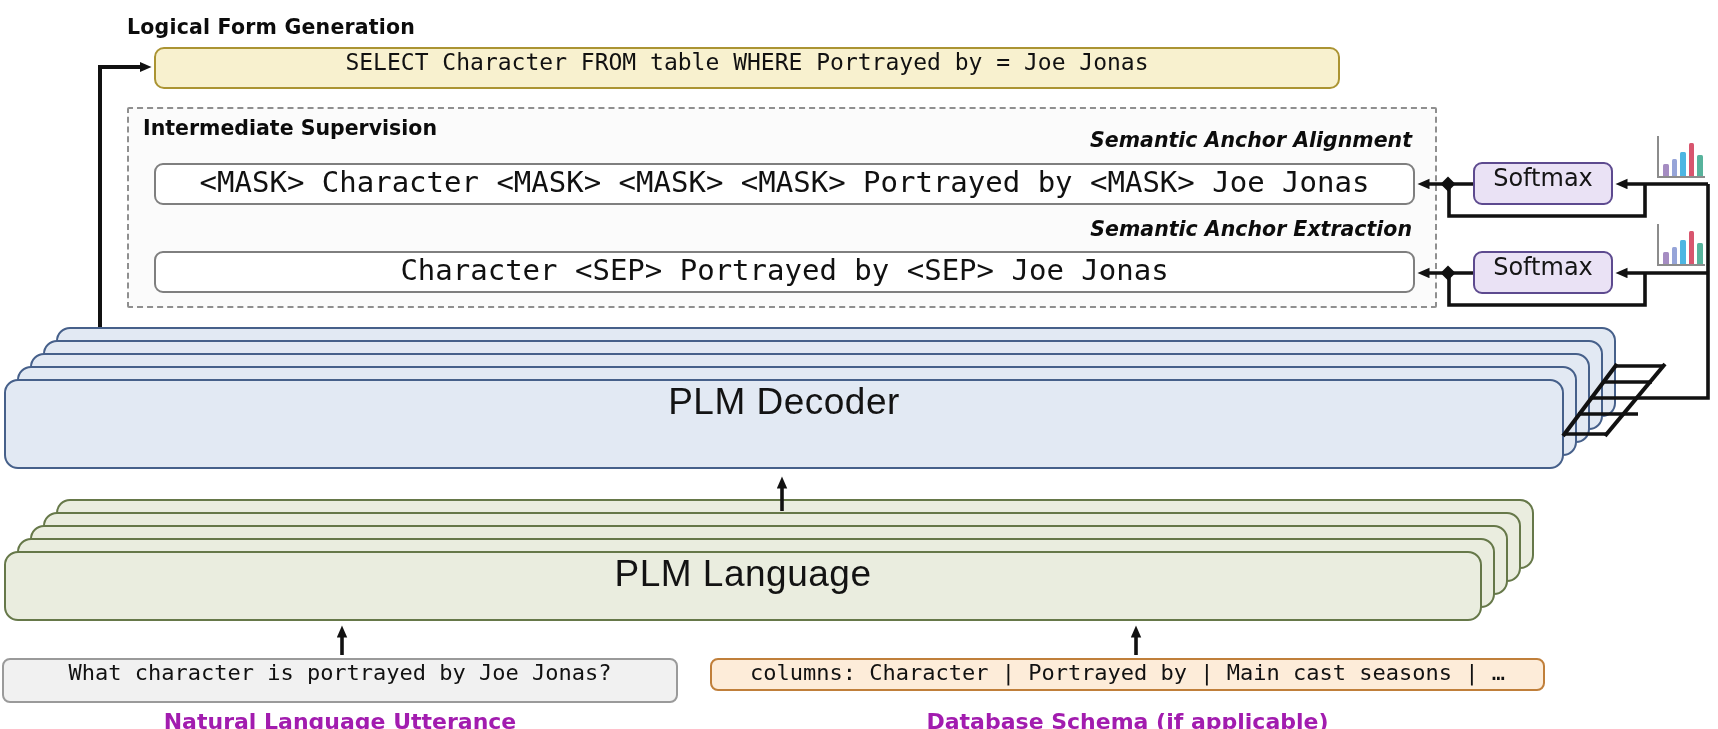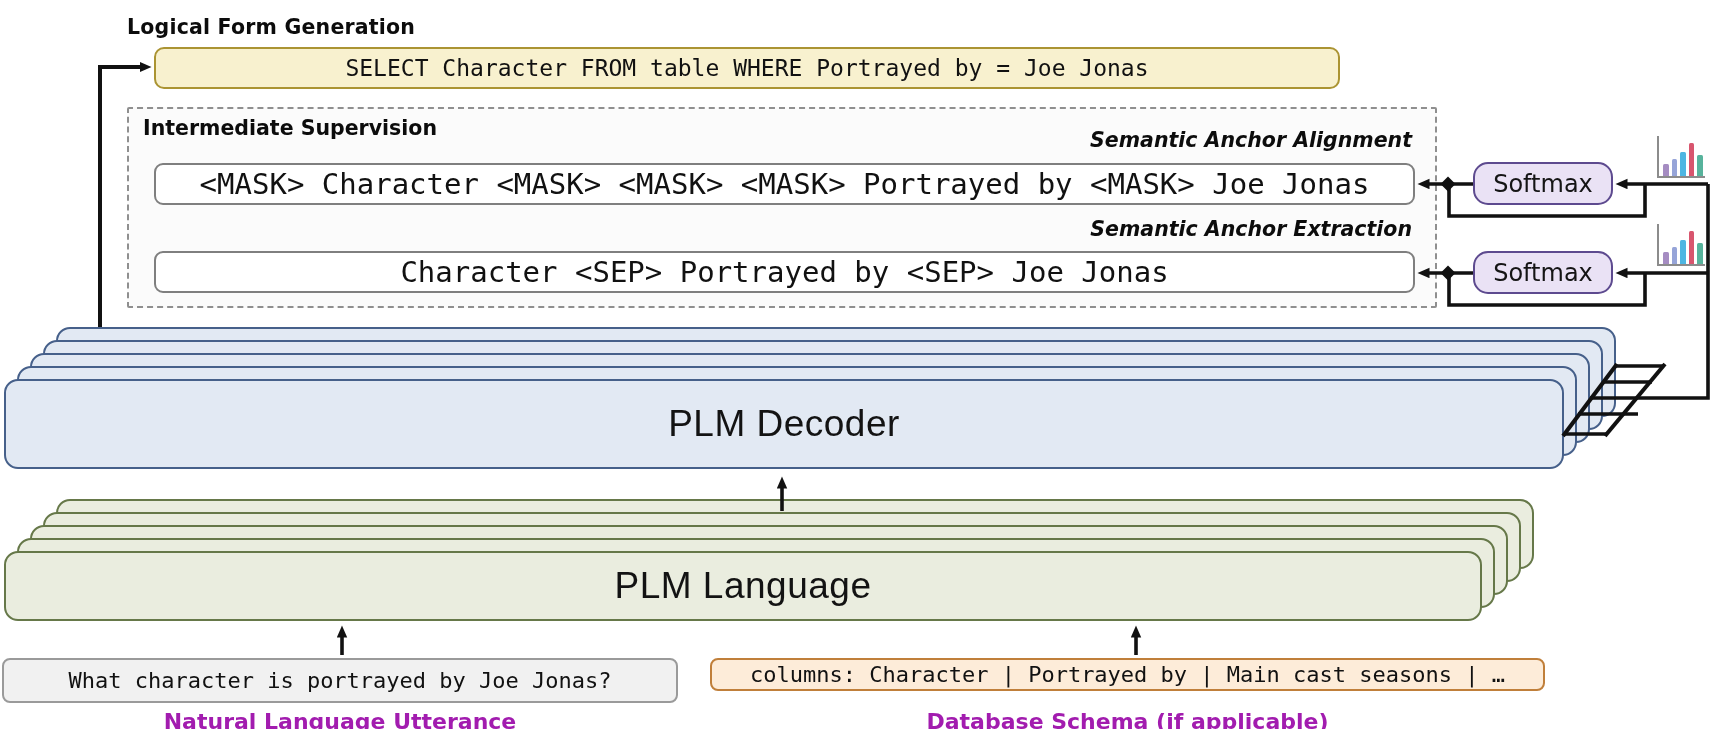--- a/index.html
+++ b/index.html
@@ -7,21 +7,21 @@
     position:relative; width:1718px; height:729px; background:#ffffff;
     font-family:"DejaVu Sans", sans-serif; overflow:hidden;margin-top:14px;
   }
   .abs { position:absolute; box-sizing:border-box; }
 
   .title {
     left:127px; top:1px; font-size:20.5px; font-weight:bold; color:#0c0c0c;
     letter-spacing:0.2px;
   }
   .mono { font-family:"DejaVu Sans Mono", monospace; color:#111; }
-  .flexc { display:flex; align-items:center; justify-content:center; }
+  .flexc { display:flex; justify-content:center; }
 
   .yellow-box {
     left:154px; top:33px; width:1186px; height:42px;
     background:var(--yellow_fill,#f8f1cf); border:2.5px solid var(--yellow_border,#ab9433);
     border-radius:10px; font-size:23px;
   }
   .dashed-panel {
     left:127px; top:93px; width:1310px; height:201px;
     background:var(--dashed_fill,#fbfbfb); border:2px dashed var(--dashed_border,#8f8f8f);
     border-radius:2px;
@@ -36,21 +36,21 @@
   .white-box {
     left:154px; width:1261px; height:42px; background:#ffffff;
     border:2px solid var(--white_box_border,#7f7f7f); border-radius:9px; font-size:29px;
   }
   .white-box1 { top:149px; }
   .white-box2 { top:237px; }
 
   .softmax {
     left:1473px; width:140px; height:43px;
     background:var(--softmax_fill,#eae2f5); border:2px solid var(--softmax_border,#5d4a8f);
-    border-radius:15px; font-size:24px; color:#151515;
+    border-radius:9px; font-size:24px; color:#151515;
   }
   .softmax1 { top:148px; }
   .softmax2 { top:237px; }
 
   .bar-icon {
     width:48px; height:42px;
     border-left:2.5px solid var(--axis_color,#8c8c8c);
     border-bottom:2.5px solid var(--axis_color,#8c8c8c);
     display:flex; align-items:flex-end; gap:3px; padding:0 2px 0 4px;
   }

